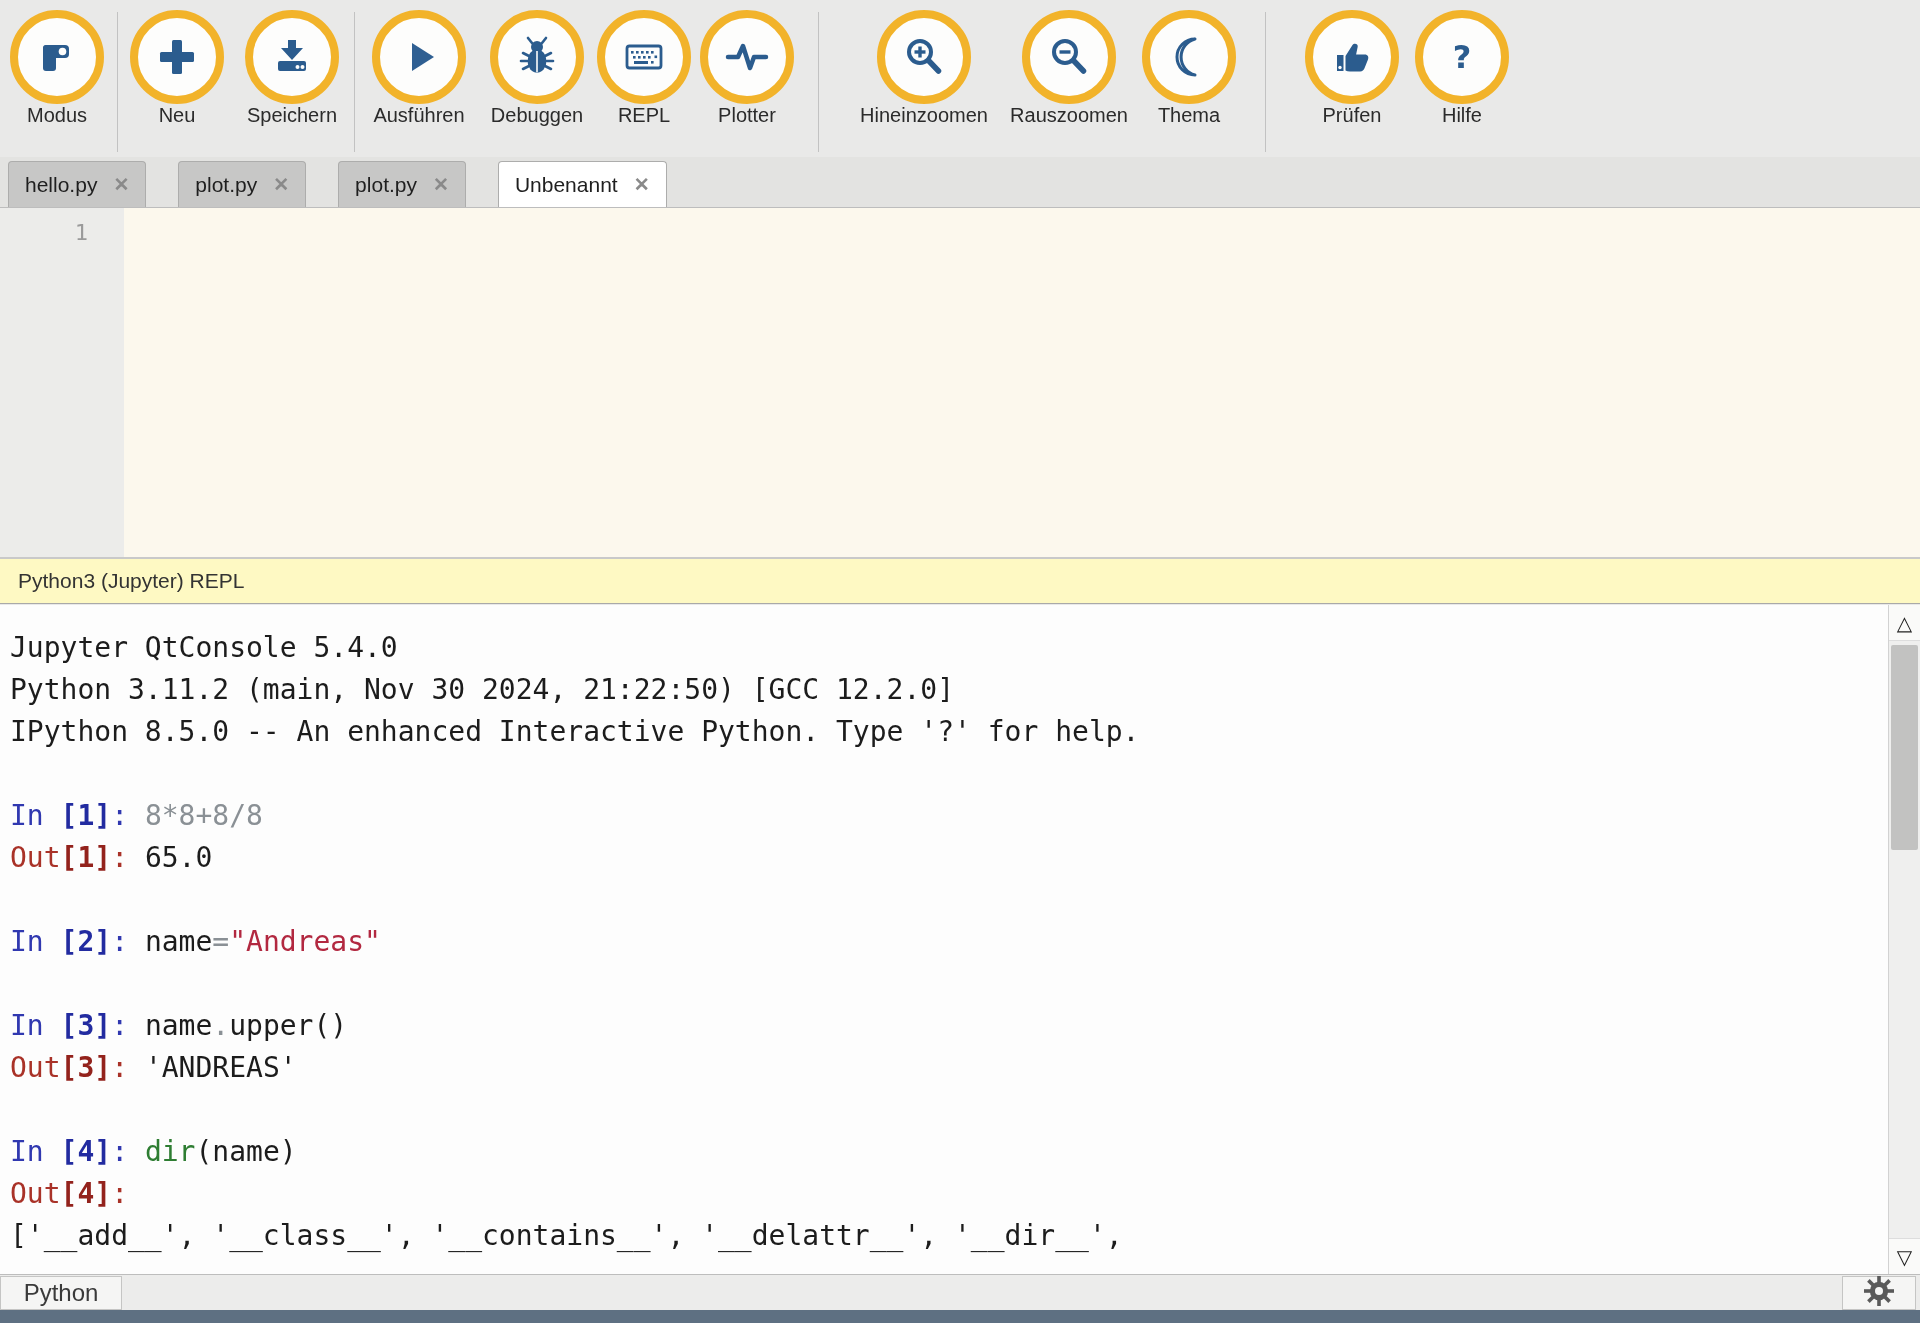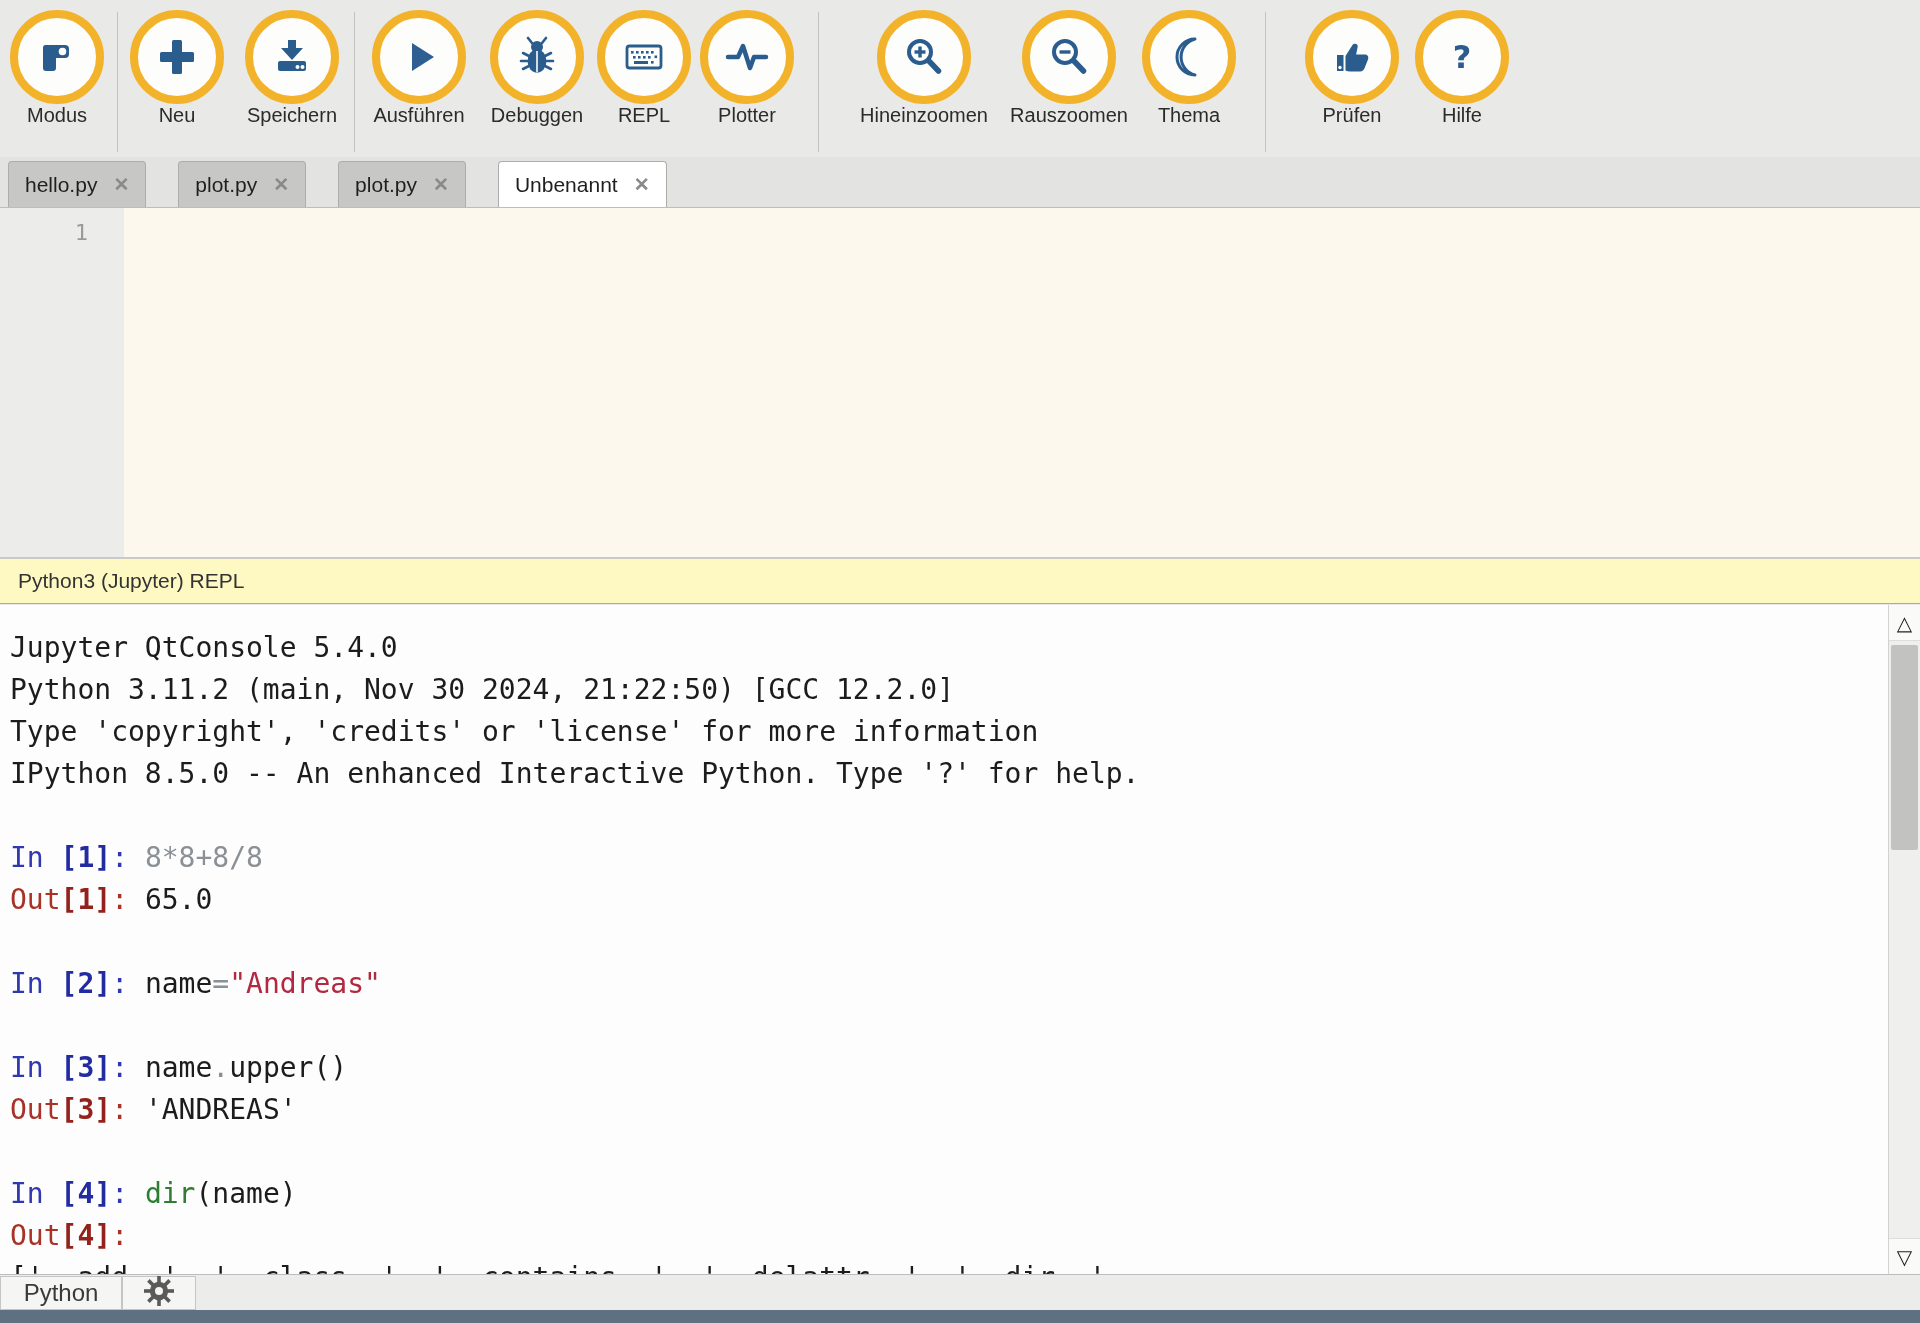--- a/index.html
+++ b/index.html
@@ -72,21 +72,21 @@
             display:flex; align-items:center; justify-content:center;
             font-size:20px; color:#222; cursor:pointer; }
   .vs-up { top:0; border-bottom:1px solid #ddd; }
   .vs-down { bottom:0; border-top:1px solid #ddd; }
   .vs-thumb { position:absolute; left:2px; top:40px; width:27px; height:205px;
               background:#c2c2c1; border-radius:2px; cursor:pointer; }
 
   
   .statusbar { position:absolute; left:0; top:1274px; width:1920px; height:36px;
                background:#ececeb; border-top:1px solid #bdbdbd;
-               display:flex; align-items:center; justify-content:flex-start; padding-right:4px; }
+               display:flex; align-items:center; justify-content:space-between; padding-right:4px; }
   .sb-btn { height:34px; display:flex; align-items:center; justify-content:center;
             border:1px solid #c5c5c4; background:#f5f5f4; cursor:pointer; }
   .sb-python { min-width:122px; font-size:24px; color:#3a3a3a; padding:0 14px; }
   .sb-gear { width:74px; }
   .bottom-strip { position:absolute; left:0; top:1310px; width:1920px; height:13px; background:#5e7082; }
 </style>
 </head>
 <body>
 
 <div class="stage">
@@ -280,21 +280,20 @@
   </div>
 
   <div class="repl-header">
     <span class="repl-title">Python3 (Jupyter) REPL</span>
   </div>
 
   <div class="repl">
     <div class="repl-lines">
         <div class="repl-line"><span class="c-plain">Jupyter QtConsole 5.4.0</span></div>
         <div class="repl-line"><span class="c-plain">Python 3.11.2 (main, Nov 30 2024, 21:22:50) [GCC 12.2.0]</span></div>
-        <div class="repl-line"><span class="c-plain">Type 'copyright', 'credits' or 'license' for more information</span></div>
         <div class="repl-line"><span class="c-plain">IPython 8.5.0 -- An enhanced Interactive Python. Type '?' for help.</span></div>
         <div class="repl-line">&nbsp;</div>
         <div class="repl-line"><span class="c-in">In </span><span class="c-inb">[1]</span><span class="c-in">: </span><span class="c-dim">8*8+8/8</span></div>
         <div class="repl-line"><span class="c-out">Out</span><span class="c-outb">[1]</span><span class="c-out">: </span><span class="c-plain">65.0</span></div>
         <div class="repl-line">&nbsp;</div>
         <div class="repl-line"><span class="c-in">In </span><span class="c-inb">[2]</span><span class="c-in">: </span><span class="c-plain">name</span><span class="c-op">=</span><span class="c-str">"Andreas"</span></div>
         <div class="repl-line">&nbsp;</div>
         <div class="repl-line"><span class="c-in">In </span><span class="c-inb">[3]</span><span class="c-in">: </span><span class="c-plain">name</span><span class="c-op">.</span><span class="c-plain">upper()</span></div>
         <div class="repl-line"><span class="c-out">Out</span><span class="c-outb">[3]</span><span class="c-out">: </span><span class="c-plain">'ANDREAS'</span></div>
         <div class="repl-line">&nbsp;</div>

